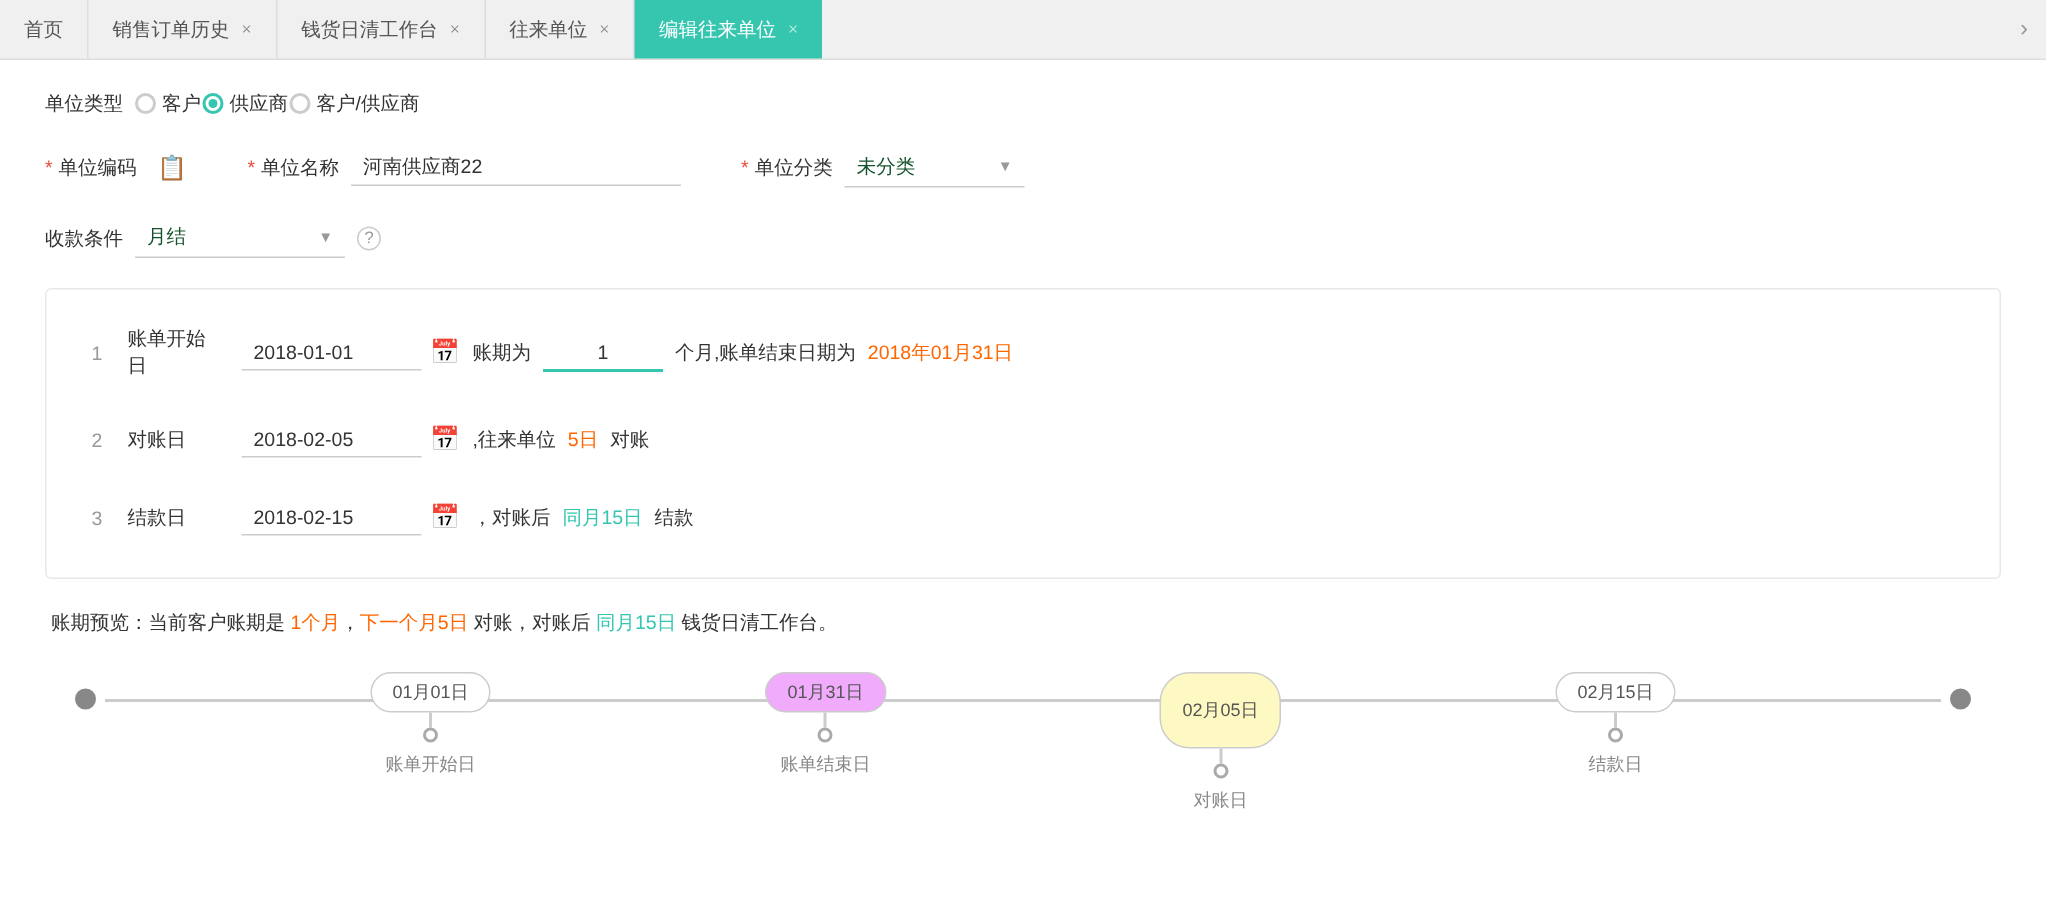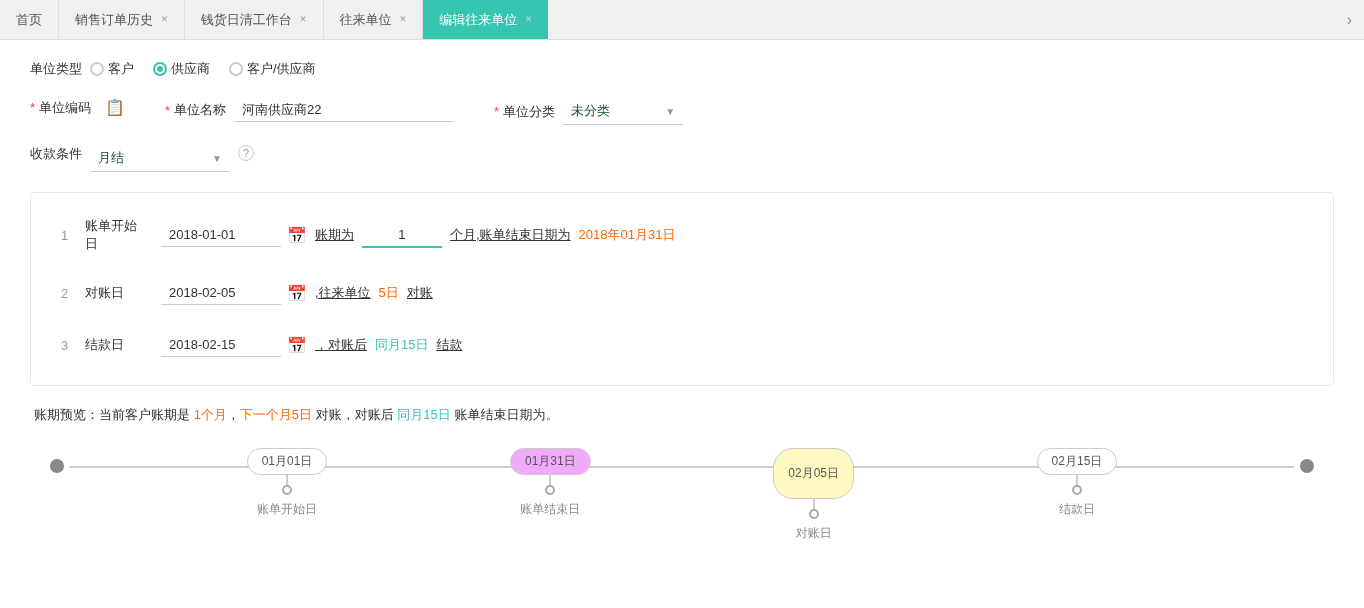--- a/index.html
+++ b/index.html
@@ -50,33 +50,33 @@
     
     .main-content {
       background: #fff;
       padding: 20px 30px;
       min-height: 568px;
     }
 
     
     .form-row {
       display: flex;
-      align-items: flex-start;
+      align-items: center;
       margin-bottom: 20px;
       flex-wrap: wrap;
     }
     .form-label {
       color: #333;
       margin-right: 8px;
       font-size: 13px;
     }
     .required-star { color: #e74c3c; margin-right: 4px; }
 
     
-    .radio-group { display: flex; align-items: center; gap: 19px; }
+    .radio-group { display: flex; align-items: center; gap: 1px; }
     .radio-item { display: flex; align-items: center; gap: 4px; cursor: pointer; }
     .radio-circle {
       width: 14px; height: 14px;
       border-radius: 50%;
       border: 2px solid #ccc;
       display: flex; align-items: center; justify-content: center;
     }
     .radio-circle.checked { border-color: #36c6b0; }
     .radio-circle.checked::after {
       content: '';
@@ -169,21 +169,21 @@
     .period-date-input {
       border: none;
       border-bottom: 1px solid #ccc;
       outline: none;
       padding: 4px 8px;
       font-size: 13px;
       color: #333;
       width: 120px;
       background: transparent;
     }
-    .period-text { color: #333; margin: 0 8px; font-size: 13px; text-decoration: underline; }
+    .period-text { color: #333; margin: 0 8px; font-size: 13px; }
     .period-num-input {
       border: none;
       border-bottom: 2px solid #36c6b0;
       outline: none;
       padding: 4px 8px;
       font-size: 13px;
       color: #333;
       width: 80px;
       background: transparent;
       text-align: center;
@@ -303,21 +303,21 @@
       <span class="period-field-label">结款日</span>
       <input class="period-date-input" type="text" value="2018-02-15" style="">
       <span class="cal-icon">📅</span>
       <span class="period-text">，对账后 </span>
         <span class="highlight-teal">同月15日</span>
         <span class="period-text"> 结款</span>
     </div>
   </div>
 
   <div class="preview-text">
-    <span>账期预览：当前客户账期是 </span><span class="highlight-orange">1个月</span><span>，</span><span class="highlight-orange">下一个月5日</span><span> 对账，对账后 </span><span class="highlight-teal">同月15日</span><span> 账单结束日期为。</span>
+    <span>账期预览：当前客户账期是 </span><span class="highlight-orange">1个月</span><span>，</span><span class="highlight-orange">下一个月5日</span><span> 对账，对账后 </span><span class="highlight-teal">同月15日</span><span> 钱货日清工作台。</span>
   </div>
 
   <div style="position:relative; padding: 0 20px; margin-top: 8px;">
 
     <div style="position:absolute; top: 18px; left: 40px; right: 40px; height: 2px; background: #ccc;"></div>
 
     <div style="display:flex; justify-content: space-between; align-items: flex-start; position:relative; z-index:1;">
 
       <div style="display:flex; flex-direction:column; align-items:center;">
         <div style="width:14px; height:14px; border-radius:50%; background:#888; border:2px solid #888; margin-top:11px;"></div>

